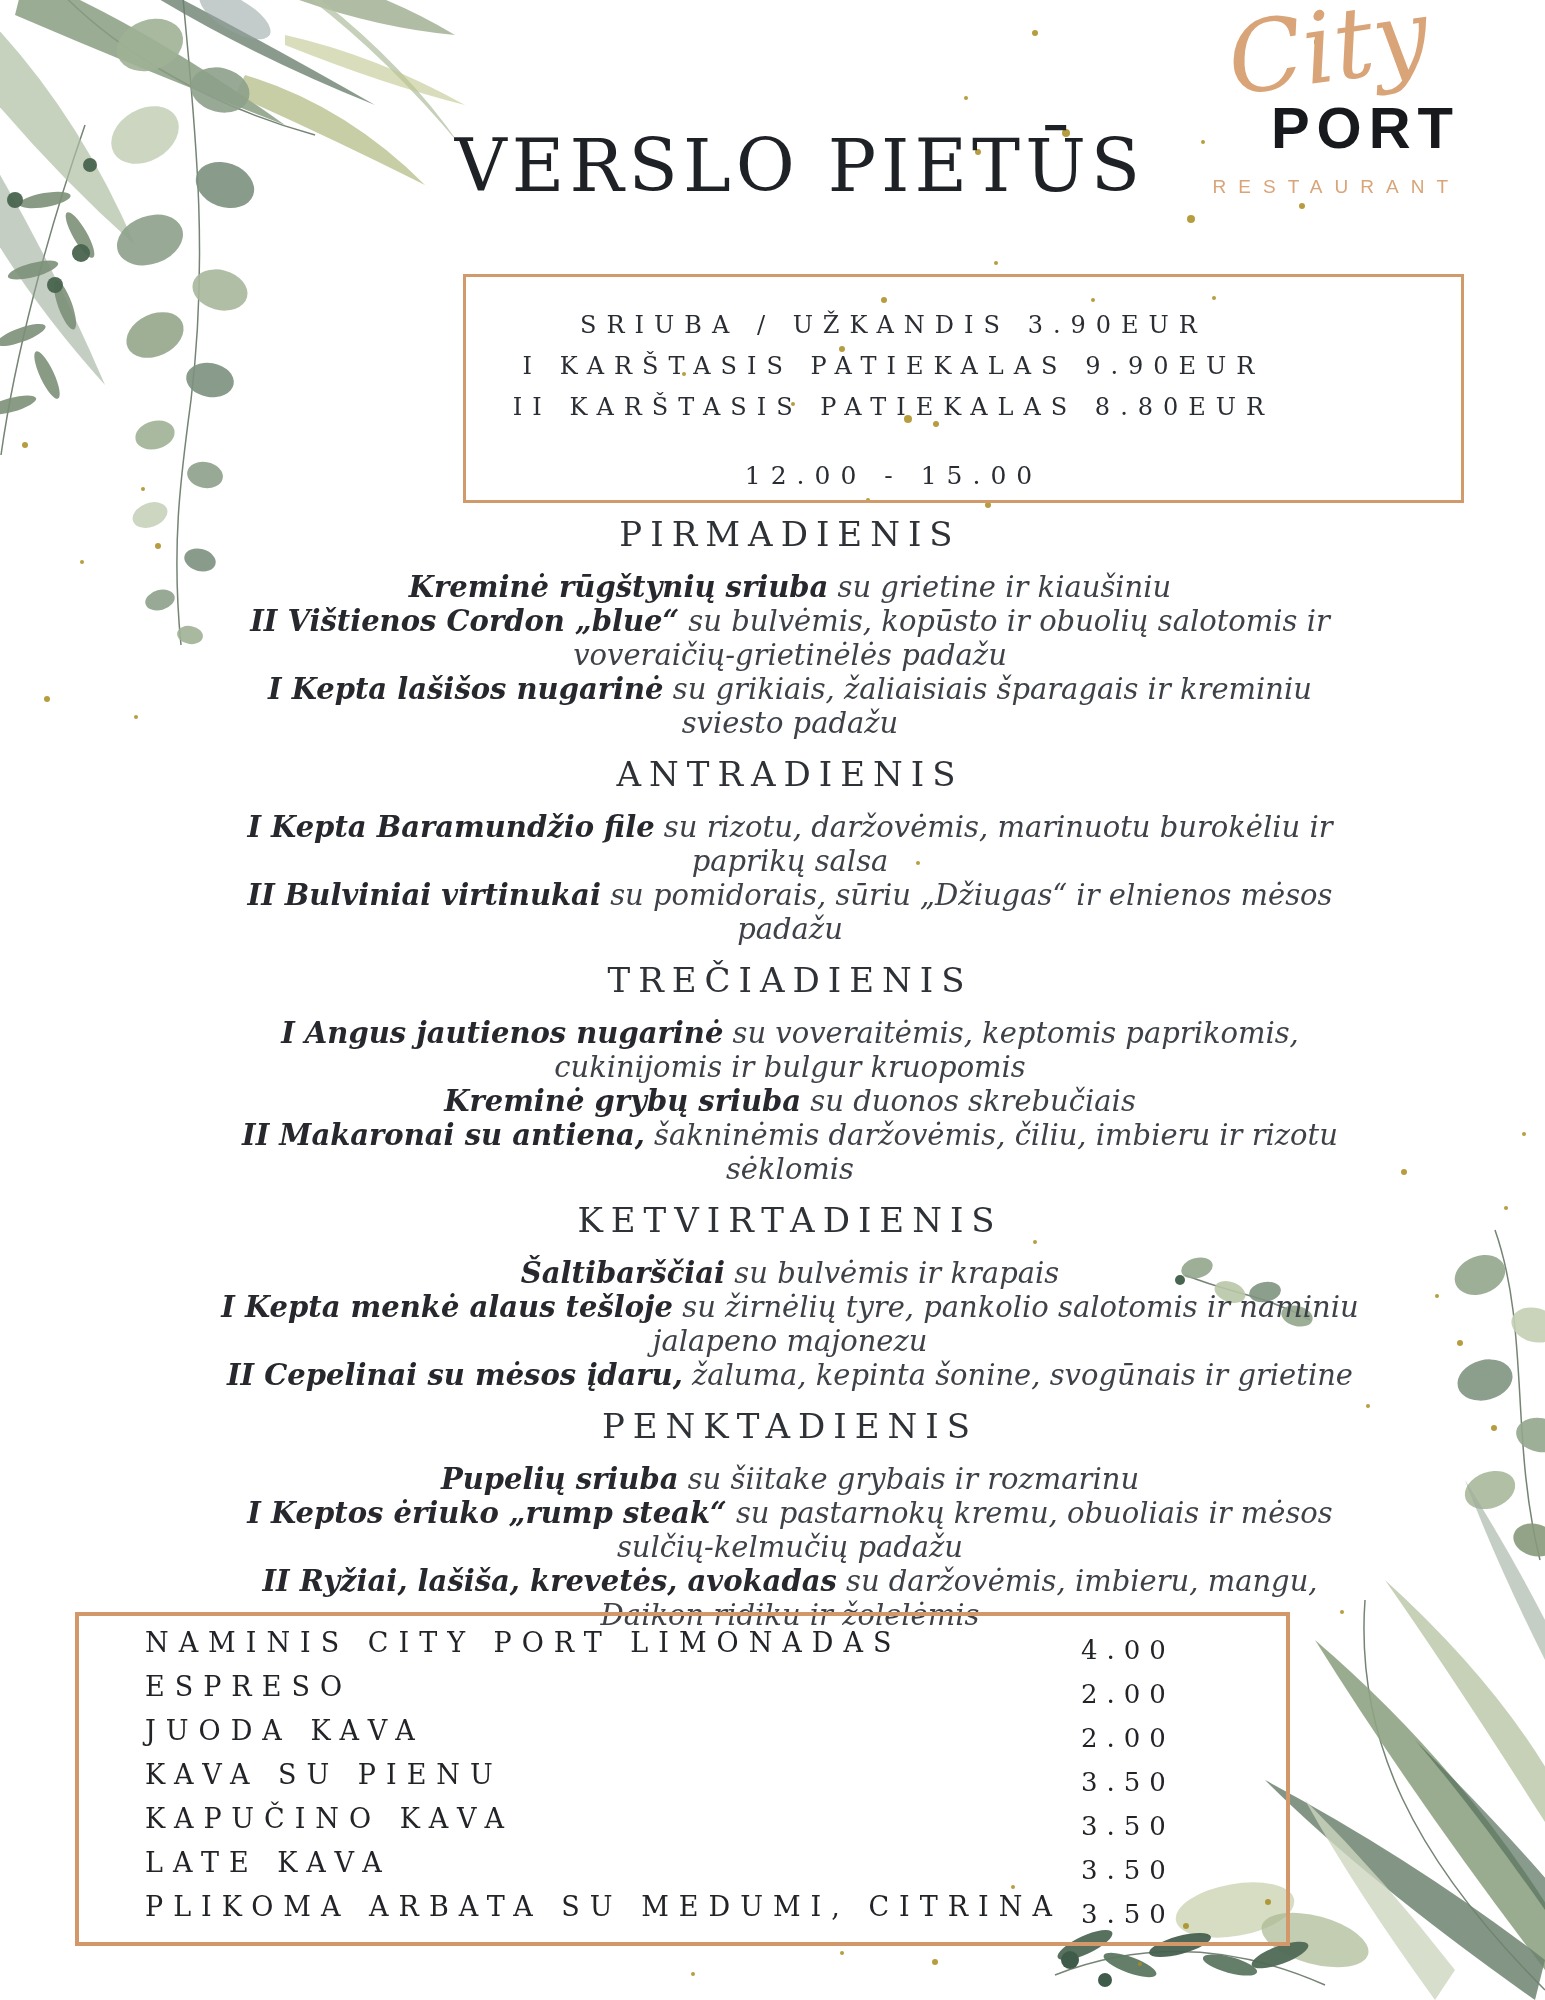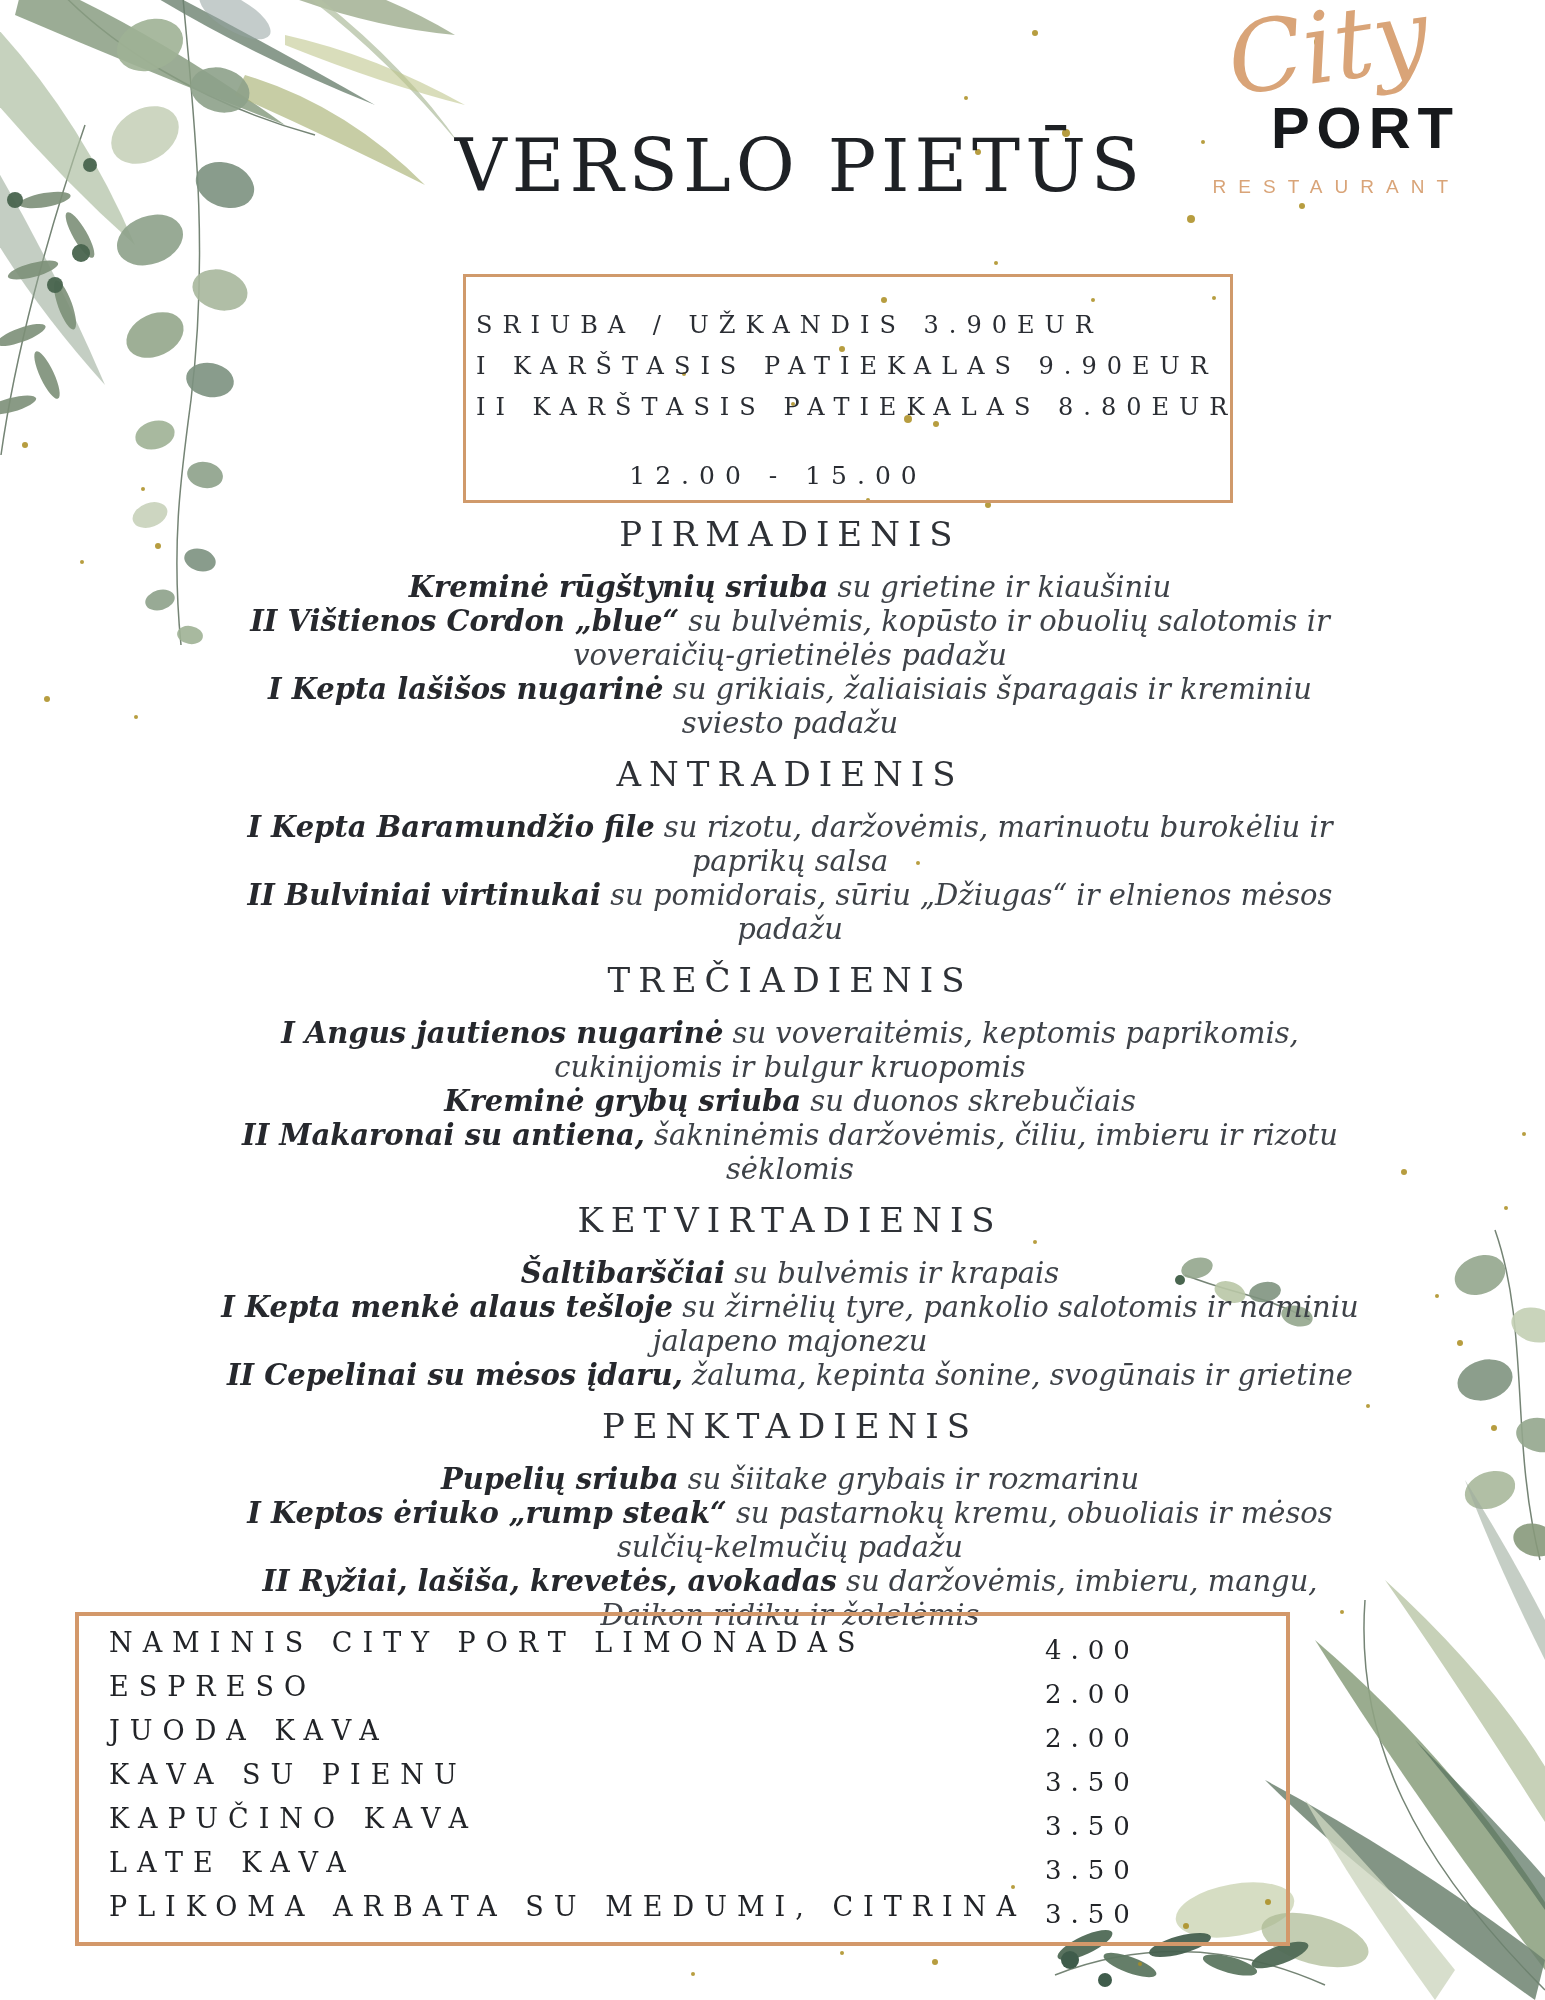--- a/index.html
+++ b/index.html
@@ -29,21 +29,21 @@
     font-size:58px; letter-spacing:7px; color:#17191c;
   }
   .logo-sub {
     position:absolute; top:170px; width:100%; text-align:right;
     font-family:"Liberation Sans", sans-serif;
     font-size:19px; letter-spacing:12px; color:#d9a478;
   }
 
   
   .info-box {
-    position:absolute; left:463px; top:274px; width:770px; height:229px;
+    position:absolute; left:463px; top:274px; width:1001px; height:229px;
     border:3px solid #d09a6b; text-align:center;
     padding:28px 150px 0 10px; color:#2a2d33;
   }
   .info-line { font-size:24px; line-height:41px; letter-spacing:10px; white-space:nowrap; }
   .info-hours { margin-top:33px; font-size:25px; letter-spacing:10px; }
 
   
   .menu { position:absolute; left:215px; top:514px; width:1150px; text-align:center; }
   .day { margin-bottom:14px; }
   .day-header {
@@ -51,21 +51,21 @@
     font-weight:normal; color:#2e3136; margin-bottom:16px;
   }
   .item { font-size:29px; line-height:34px; font-style:italic; color:#3e4248; }
   .item-bold { font-weight:bold; color:#26282d; }
 
   
   .drinks-box {
     position:absolute; left:75px; top:1612px; width:1215px; height:334px;
     border:4px solid #d3986a; padding-top:4px;
   }
-  .drink-row { position:relative; height:44px; }
+  .drink-row { position:relative; height:44px;margin-left:36px; }
   .drink-name {
     position:absolute; left:30px; top:50%; transform:translateY(-50%);
     font-size:27px; letter-spacing:10px; color:#222428; white-space:nowrap;
   }
   .drink-price {
     position:absolute; left:966px; top:50%;
     transform:translateY(calc(-50% + 8px));
     font-size:26px; letter-spacing:9px; color:#222428;
   }
 </style>

